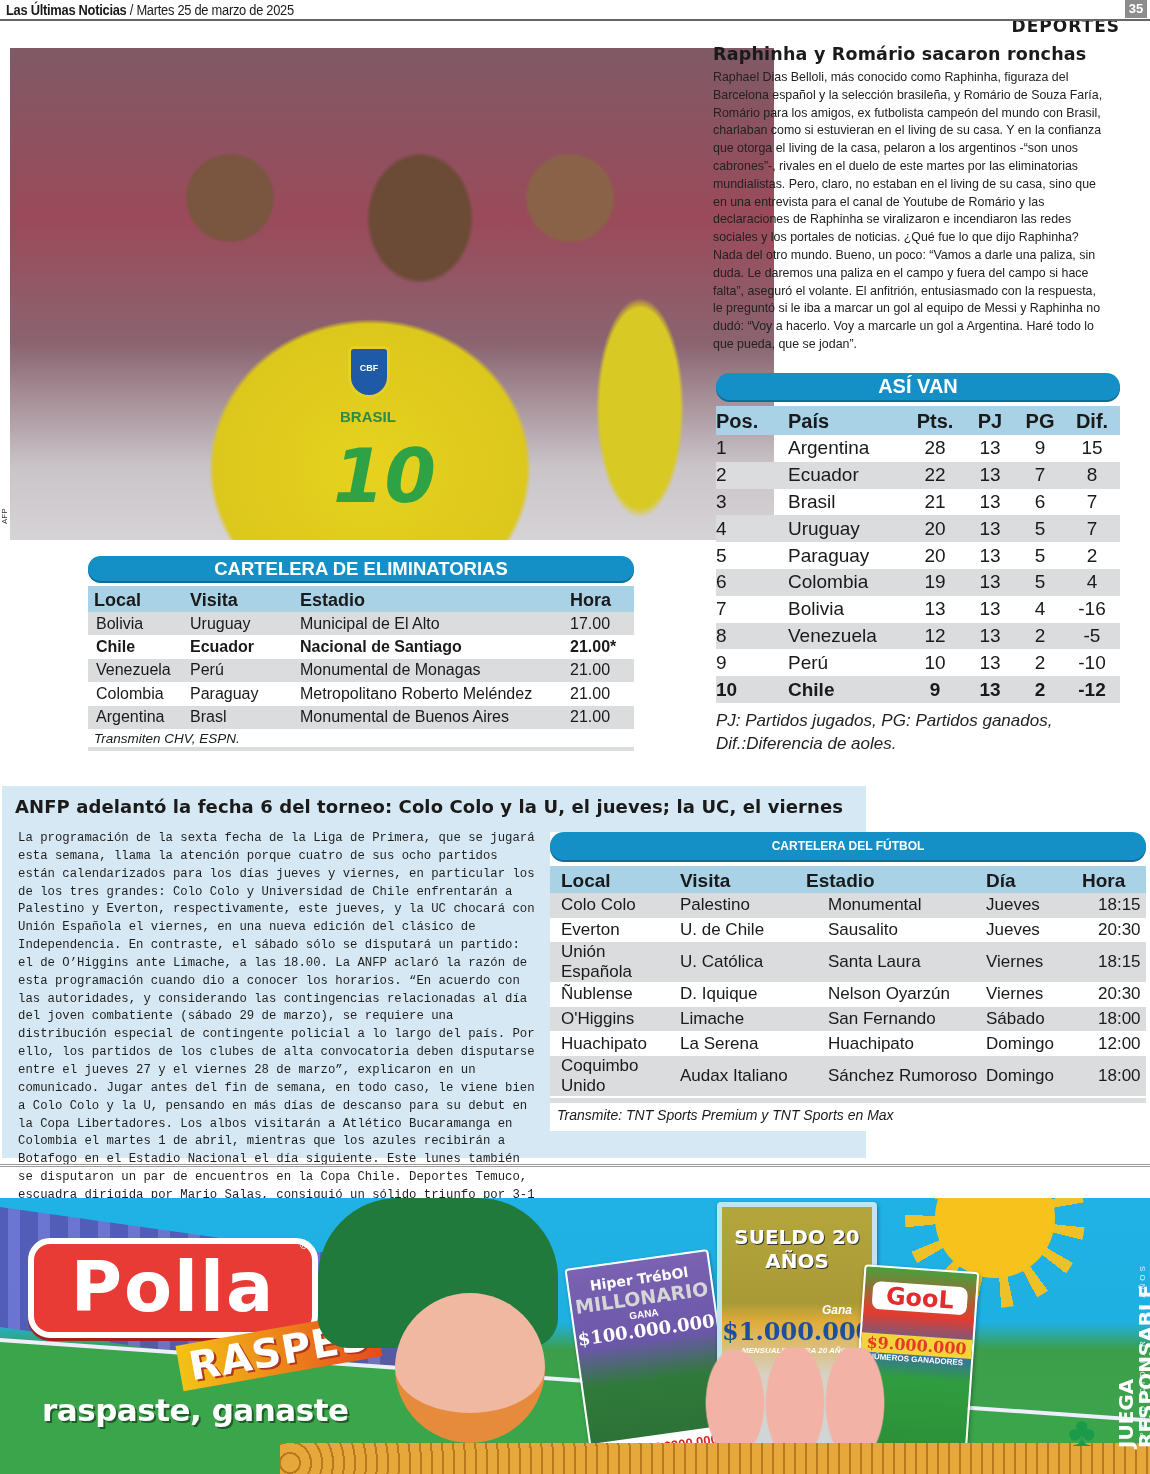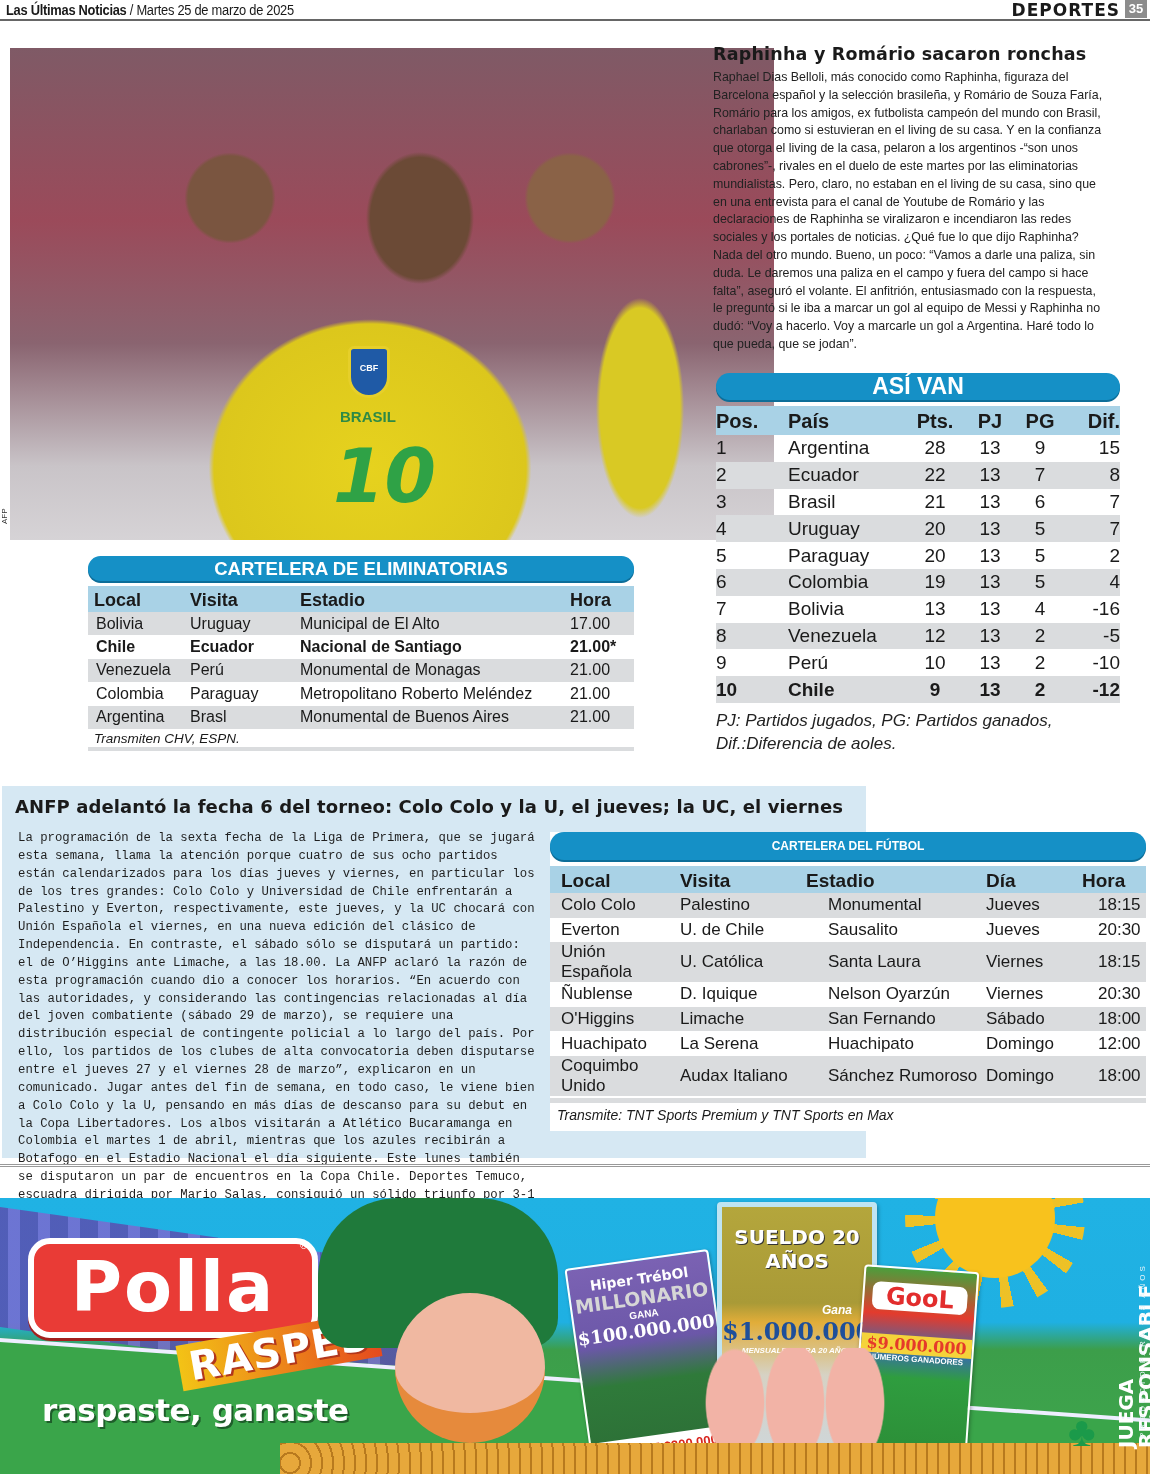--- a/index.html
+++ b/index.html
@@ -3,21 +3,21 @@
 <meta charset="utf-8">
 <style>
   * { box-sizing: border-box; margin: 0; padding: 0; }
   html, body { width: 1150px; height: 1474px; background: #ffffff; overflow: hidden; }
   body { position: relative; font-family: "Liberation Sans", sans-serif; color: #1a1a1a; }
 
   
   .page-header { position: absolute; left: 0; top: 0; width: 1150px; height: 20px; }
   .masthead { position: absolute; left: 6px; top: 2px; font-family: "Liberation Sans Narrow", "Liberation Sans", sans-serif; font-size: 14px; letter-spacing: -0.3px; transform: scaleX(0.92); transform-origin: left; white-space: nowrap; }
   .masthead .brand { font-weight: bold; }
-  .section-title { position: absolute; right: 30px; top: 0px; font-family: "DejaVu Sans", sans-serif; font-weight: 900; font-size: 17px; letter-spacing: 1px; }
+  .section-title { position: absolute; right: 30px; top: 16px; font-family: "DejaVu Sans", sans-serif; font-weight: 900; font-size: 17px; letter-spacing: 1px; }
   .page-num { position: absolute; right: 3px; top: 0px; width: 22px; height: 18px; background: #8c8c8c; color: #fff; font-weight: bold; font-size: 13px; text-align: center; line-height: 18px; }
   .header-rule { position: absolute; left: 0; top: 19px; width: 1150px; height: 2px; background: #666; }
 
   
   .photo { position: absolute; left: 10px; top: 48px; width: 764px; height: 492px; overflow: hidden;
     background:
       radial-gradient(ellipse 90px 110px at 410px 170px, #6b4a36 0%, #6b4a36 55%, transparent 60%),
       radial-gradient(ellipse 260px 240px at 360px 420px, #e6d21e 0%, #dcc71c 60%, transparent 62%),
       radial-gradient(ellipse 80px 200px at 630px 360px, #d9c924 0%, #d9c924 50%, transparent 55%),
       radial-gradient(ellipse 70px 70px at 560px 150px, #8a6247 0%, #8a6247 60%, transparent 65%),
@@ -33,32 +33,32 @@
   
   .article1 { position: absolute; left: 713px; top: 44px; width: 390px; }
   .article1 h1 { font-family: "DejaVu Sans", sans-serif; font-weight: 900; font-size: 17.5px; letter-spacing: 0.2px; white-space: nowrap; margin-bottom: 5px; }
   .article1 p { font-family: "Liberation Sans Narrow", "Liberation Sans", sans-serif; font-size: 12.4px; line-height: 17.8px; color: #222; text-align: left; }
 
   
   .pill { background: #1590c6; color: #fff; border-radius: 14px; text-align: center; font-weight: bold; font-family: "Liberation Sans", sans-serif; box-shadow: 0 2px 0 #0d6e99; }
 
   
   .standings { position: absolute; left: 716px; top: 373px; width: 404px; }
-  .standings .pill { height: 27px; line-height: 27px; font-size: 23px; margin-bottom: 6px; }
+  .standings .pill { height: 27px; line-height: 27px; font-size: 20px; margin-bottom: 6px; }
   .st-table { width: 404px; border-collapse: collapse; font-size: 19px; }
   .st-table th { background: #a9d2e6; text-align: left; font-weight: bold; height: 29px; font-size: 20px; padding-top: 2px; }
   .st-table td { height: 26.8px; }
   .st-table tr.alt td { background: #dadcde; }
   .st-table tr.bold td { font-weight: bold; }
   .st-table .c-pos { width: 72px; padding-left: 0; }
   .st-table .c-pais { width: 118px; margin-top: 40px; }
   .st-table .c-pts { width: 58px; text-align: center; }
   .st-table .c-pj { width: 52px; text-align: center; }
   .st-table .c-pg { width: 48px; text-align: center; }
-  .st-table .c-dif { width: 56px; text-align: right; }
+  .st-table .c-dif { width: 56px; text-align: center; }
   .st-note { font-style: italic; font-size: 17px; line-height: 23px; margin-top: 6px; color: #222; }
 
   
   .elim { position: absolute; left: 88px; top: 556px; width: 546px; }
   .elim .pill { height: 25px; line-height: 25px; font-size: 18.5px; margin-bottom: 5px; }
   .el-table { width: 546px; border-collapse: collapse; font-size: 16px; }
   .el-table th { background: #a9d2e6; text-align: left; font-weight: bold; height: 26px; font-size: 18px; padding-top: 2px; }
   .el-table td { height: 23.4px; }
   .el-table tr.alt td { background: #dadcde; }
   .el-table tr.bold td { font-weight: bold; }

